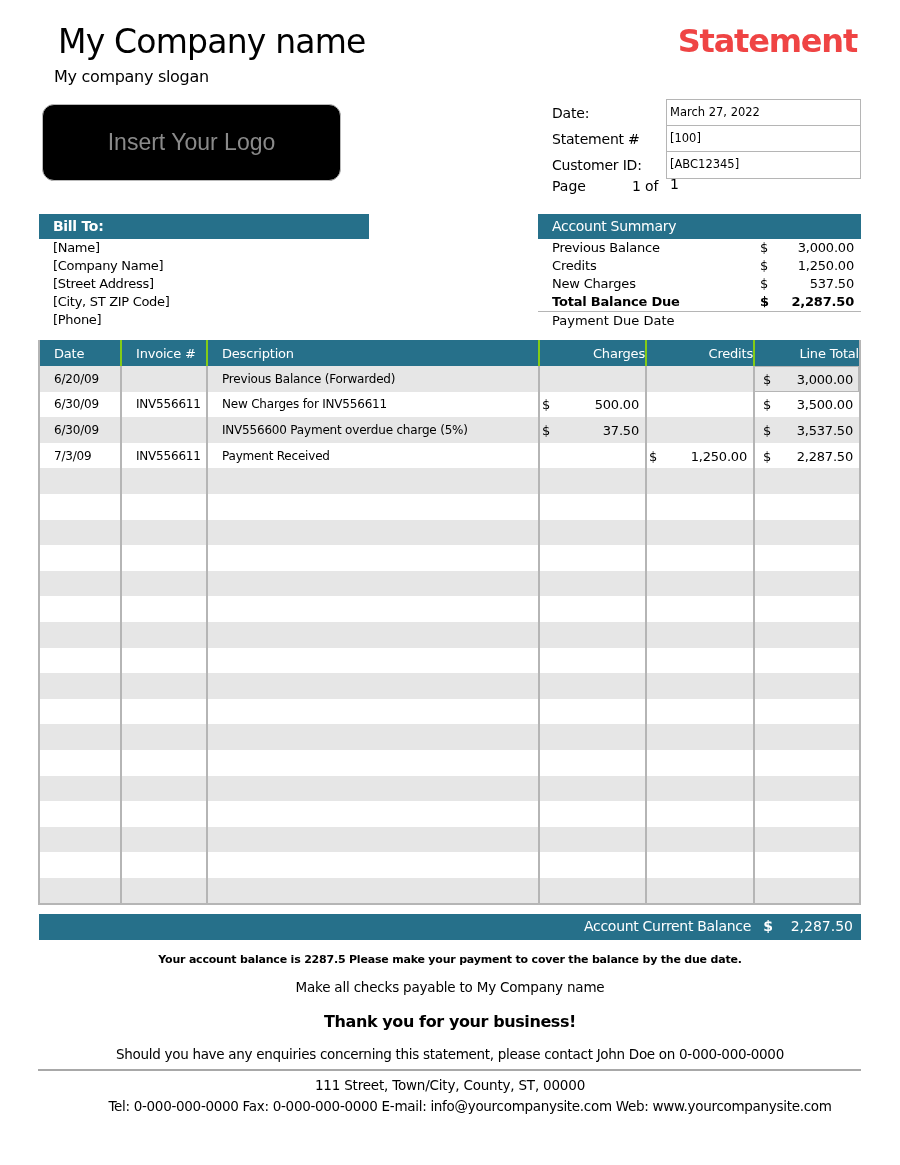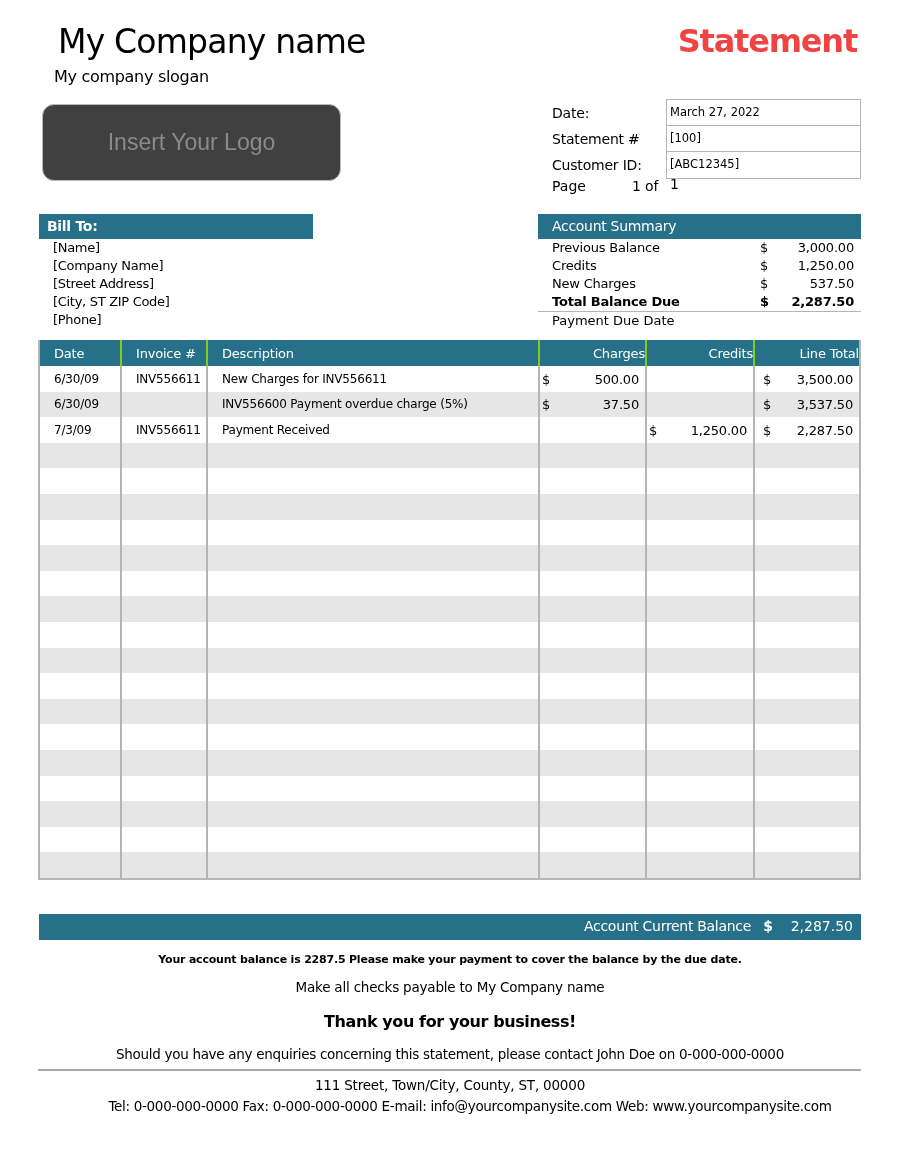--- a/index.html
+++ b/index.html
@@ -3,36 +3,36 @@
   <meta charset="utf-8">
   <style>
     * { box-sizing: border-box; margin: 0; padding: 0; }
     html, body { width: 900px; height: 1165px; background: #ffffff; }
     body { position: relative; font-family: "DejaVu Sans", sans-serif; color: #000; overflow: hidden; }
 
     .company-name { position: absolute; left: 58px; top: 22px; font-size: 33px; font-family: "DejaVu Sans", sans-serif; letter-spacing: -0.8px; }
     .company-slogan { position: absolute; left: 54px; top: 67px; font-size: 16px; letter-spacing: -0.3px; }
     .doc-title { position: absolute; right: 43px; top: 22px; font-size: 32px; font-weight: bold; color: #ef4444; letter-spacing: -1.2px; }
 
-    .logo-box { position: absolute; left: 42px; top: 104px; width: 299px; height: 77px; background: #404040; border: 1px solid #b9b9b9; border-radius: 12px; display: flex; align-items: center; justify-content: center; }
+    .logo-box { position: absolute; left: 42px; top: 104px; width: 299px; height: 77px; background: #000000; border: 1px solid #b9b9b9; border-radius: 12px; display: flex; align-items: center; justify-content: center; }
     .logo-box span { font-family: "Liberation Sans", sans-serif; font-size: 23px; color: #8a8a8a; }
 
     .meta-labels { position: absolute; left: 552px; top: 100px; font-size: 14px; letter-spacing: -0.2px; }
     .meta-row { height: 26px; line-height: 26px; position: relative; width: 320px; }
     .meta-box { position: absolute; left: 666px; top: 99px; width: 195px; border: 1px solid #b5b5b5; }
     .meta-box .cell { height: 26px; line-height: 25px; font-size: 11.5px; padding-left: 3px; border-bottom: 1px solid #b5b5b5; }
     .meta-box .cell:last-child { border-bottom: none; }
     .page-row { position: absolute; left: 552px; top: 178px; font-size: 14px; width: 200px; height: 22px; }
     .page-row .lbl { position: absolute; left: 0; }
     .page-row .num { position: absolute; left: 80px; }
     .page-row .of { position: absolute; left: 93px; }
     .page-row .total { position: absolute; left: 118px; top: -2px; }
 
     .bar { background: #26708a; color: #fff; font-size: 14px; font-weight: bold; letter-spacing: -0.3px; }
-    .bill-bar { position: absolute; left: 39px; top: 214px; width: 274px; height: 25px; line-height: 25px; padding-left: 8px; }
+    .bill-bar { position: absolute; left: 39px; top: 214px; width: 330px; height: 25px; line-height: 25px; padding-left: 14px; }
     .bill-lines { position: absolute; left: 53px; top: 239px; font-size: 13px; letter-spacing: -0.3px; }
     .bill-lines div { height: 18px; line-height: 18px; }
 
     .sum-bar { position: absolute; left: 538px; top: 214px; width: 323px; height: 25px; line-height: 25px; padding-left: 14px; font-weight: normal; }
     .sum-rows { position: absolute; left: 538px; top: 239px; width: 323px; font-size: 13px; letter-spacing: -0.2px; }
     .sum-row { position: relative; height: 18px; line-height: 18px; }
     .sum-row .l { position: absolute; left: 14px; }
     .sum-row .d { position: absolute; left: 222px; }
     .sum-row .v { position: absolute; right: 7px; }
     .sum-row.bold { font-weight: bold; }
@@ -148,20 +148,31 @@
       <tr>
         <th>Date</th>
         <th>Invoice #</th>
         <th>Description</th>
         <th class="c">Charges</th>
         <th class="c">Credits</th>
         <th class="c">Line Total</th>
       </tr>
     </thead>
     <tbody id="ledger-body">
+        <tr class="odd">
+          <td>6/20/09</td>
+          <td></td>
+          <td>Previous Balance (Forwarded)</td>
+          <td class="money"></td>
+          <td class="money"></td>
+          <td class="money lt boxed">
+            <span class="d">$</span>
+            <span class="v">3,000.00</span>
+          </td>
+        </tr>
         <tr class="even">
           <td>6/30/09</td>
           <td>INV556611</td>
           <td>New Charges for INV556611</td>
           <td class="money">
             <span class="d">$</span>
             <span class="v">500.00</span>
           </td>
           <td class="money"></td>
           <td class="money lt">

